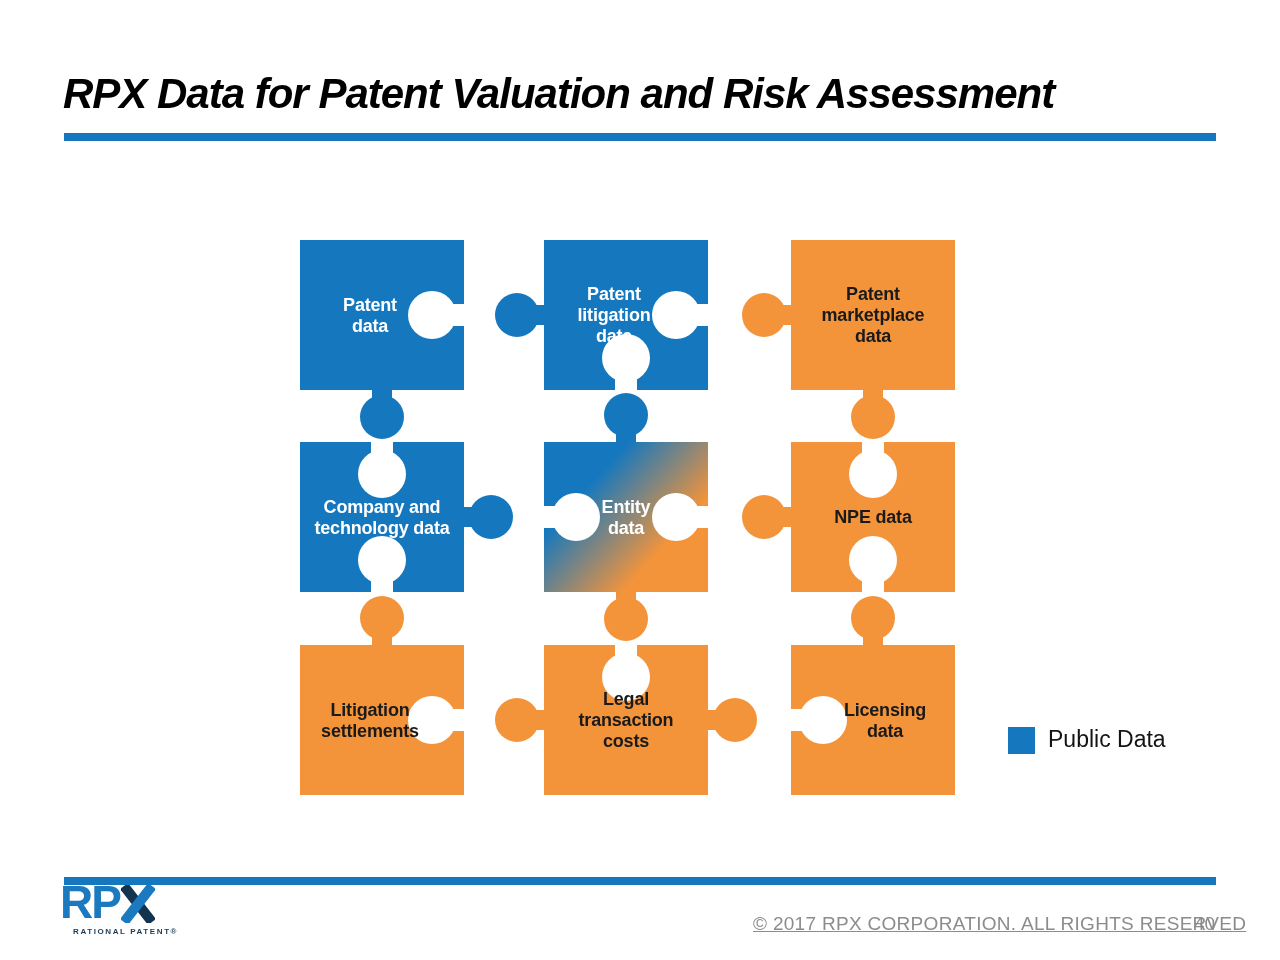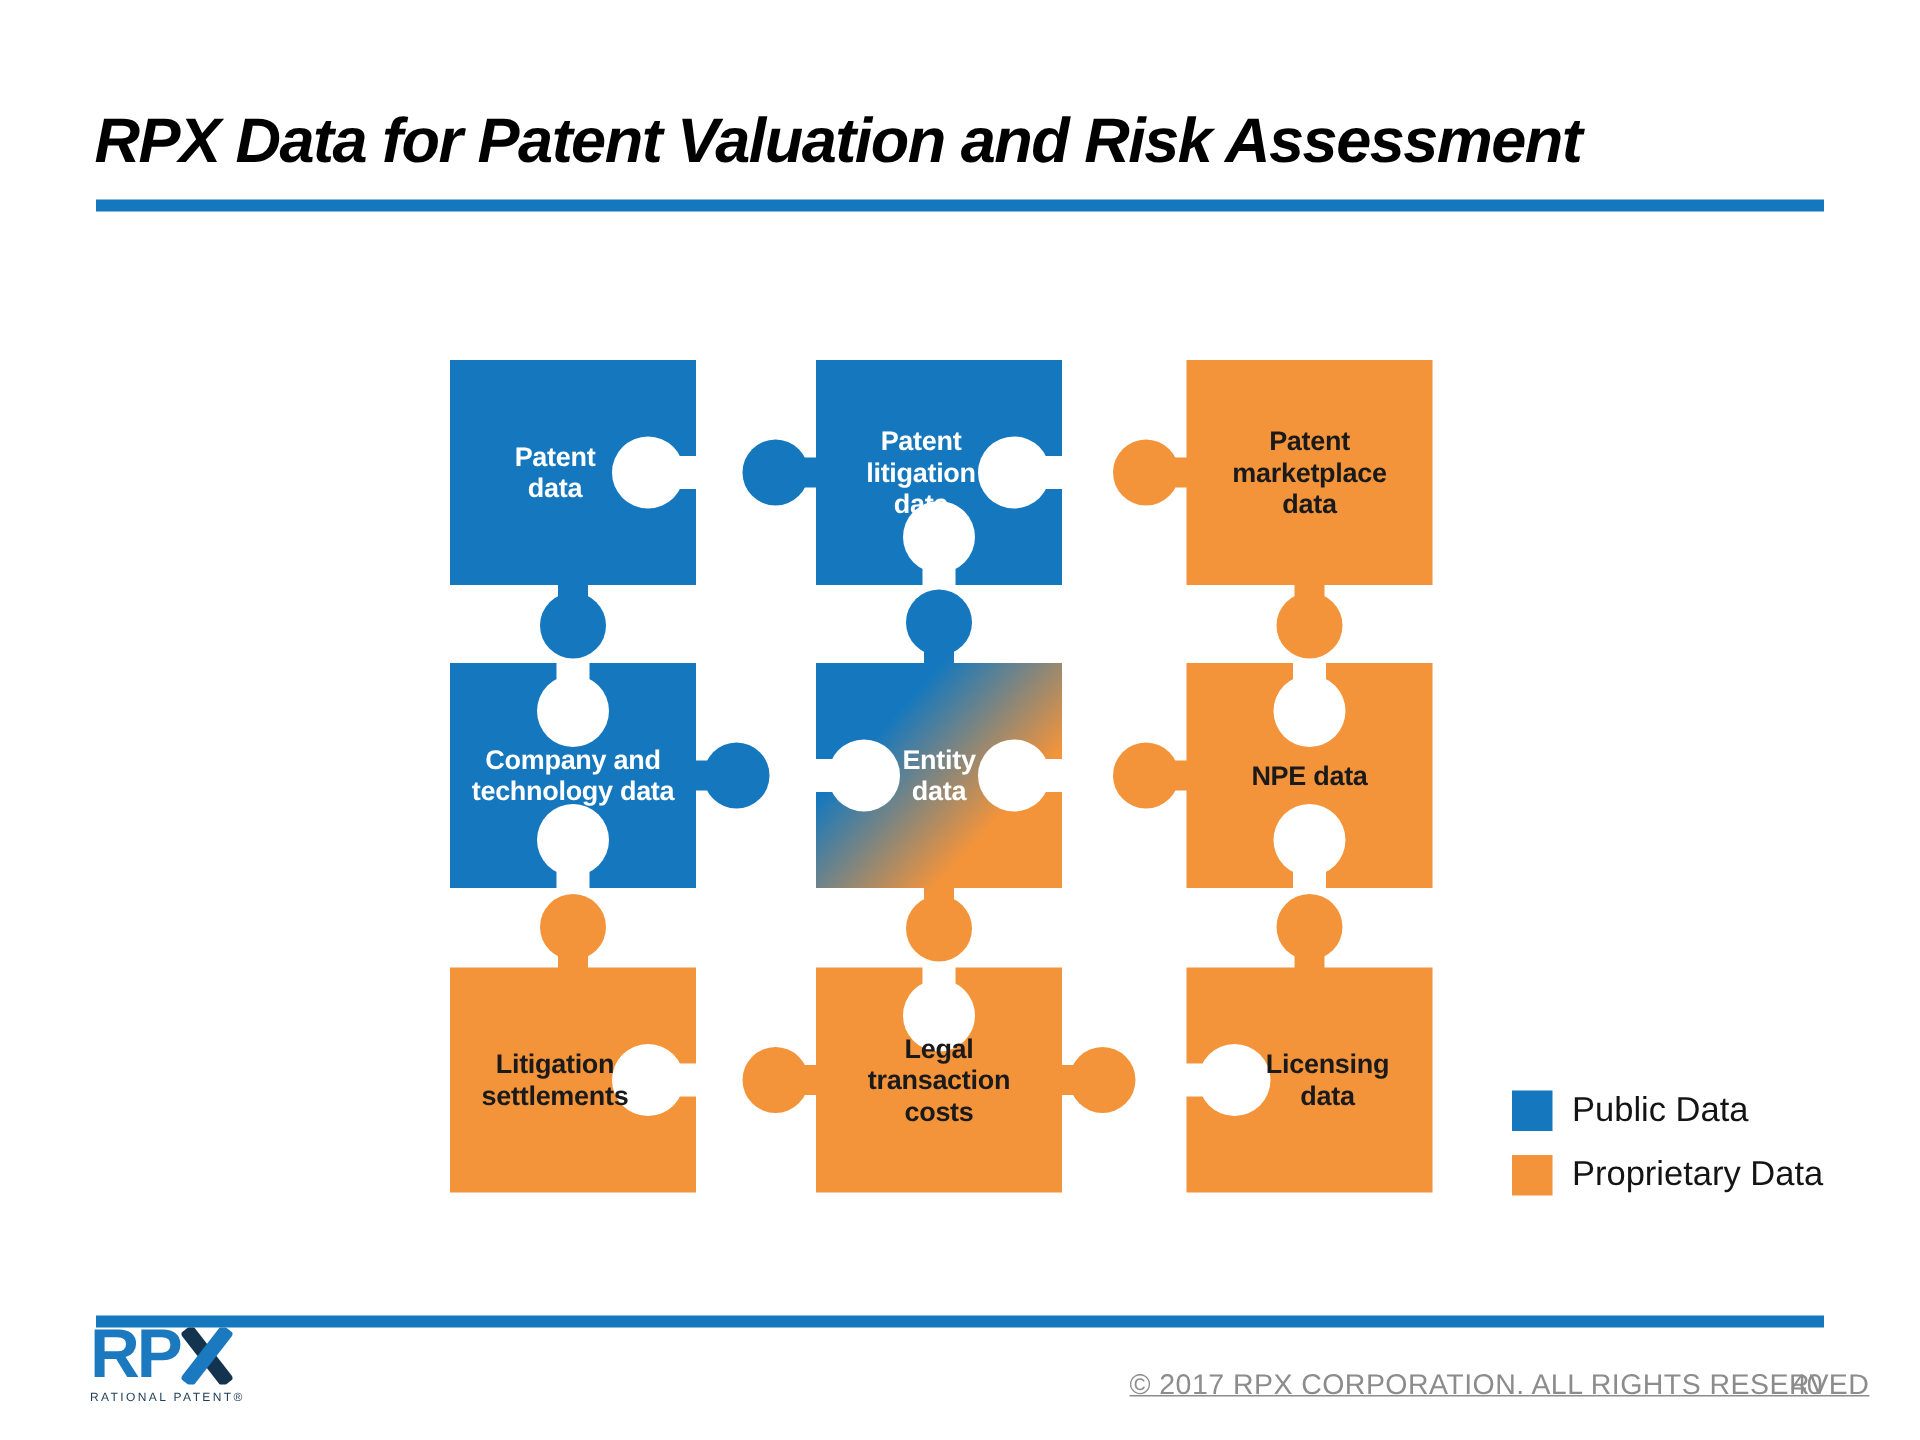--- a/index.html
+++ b/index.html
@@ -18,21 +18,21 @@
   #rule-bottom{top:877px;}
   #puzzle-svg{position:absolute;left:0;top:0;}
   #legend{position:absolute;left:1008px;top:727px;}
   .legend-row{display:flex;align-items:flex-start;margin-bottom:16px;}
   .swatch{width:27px;height:27px;margin-right:13px;flex:0 0 auto;}
   .legend-label{font-size:23px;color:#141414;line-height:1.1;white-space:nowrap;}
   #logo{position:absolute;left:60px;top:884px;}
   .logo-row{display:flex;align-items:flex-start;text-align:center;}
   .logo-rp{font-size:46px;font-weight:700;color:#1B79C0;line-height:0.82;letter-spacing:-2px;}
   .logo-x{display:block;margin-left:1px;margin-top:1px;}
-  .logo-tagline{font-size:8px;font-weight:400;color:#1C3B57;letter-spacing:1.6px;margin-top:4px;white-space:nowrap;}
+  .logo-tagline{font-size:8px;font-weight:700;color:#1C3B57;letter-spacing:1.6px;margin-top:4px;white-space:nowrap;margin-left:13px;}
   #footer-copyright{position:absolute;left:753px;top:913px;font-size:19px;color:#8C8C8C;letter-spacing:0.3px;white-space:nowrap;text-decoration:underline;}
   #footer-page{position:absolute;left:1194px;top:913px;font-size:19px;color:#8C8C8C;}
 </style>
 </head>
 <body>
 
 <h1 class="title">RPX Data for Patent Valuation and Risk Assessment</h1>
 <div class="rule" id="rule-top"></div>
 
 <svg id="puzzle-svg" width="1280" height="960" viewBox="0 0 1280 960">
@@ -128,24 +128,20 @@
       <circle cx="823" cy="720" r="24" fill="#ffffff"></circle>
       <text x="885" y="709.5" text-anchor="middle" fill="#1a1a1a" style="font-family:&quot;Liberation Sans&quot;,sans-serif;font-weight:bold;font-size:18px;letter-spacing:-0.2px;"><tspan x="885" y="709.5" dominant-baseline="central">Licensing</tspan><tspan x="885" y="730.5" dominant-baseline="central">data</tspan></text>
     </g>
   </svg>
 
 <div id="legend">
     <div class="legend-row">
       <div class="swatch" style="background: rgb(21, 120, 190);"></div>
       <div class="legend-label">Public Data</div>
     </div>
-    <div class="legend-row">
-      <div class="swatch" style="background: rgb(244, 148, 58);"></div>
-      <div class="legend-label">Proprietary Data</div>
-    </div>
   </div>
 
 <div class="rule" id="rule-bottom"></div>
 
 <div id="logo">
   <div class="logo-row">
     <span class="logo-rp">RP</span>
     <svg class="logo-x" width="34" height="38" viewBox="0 0 34 38">
       <path d="M3 1 L31 37" stroke="#14334F" stroke-width="10" fill="none"></path>
       <path d="M31 1 L3 37" stroke="#1B79C0" stroke-width="10" fill="none"></path>

